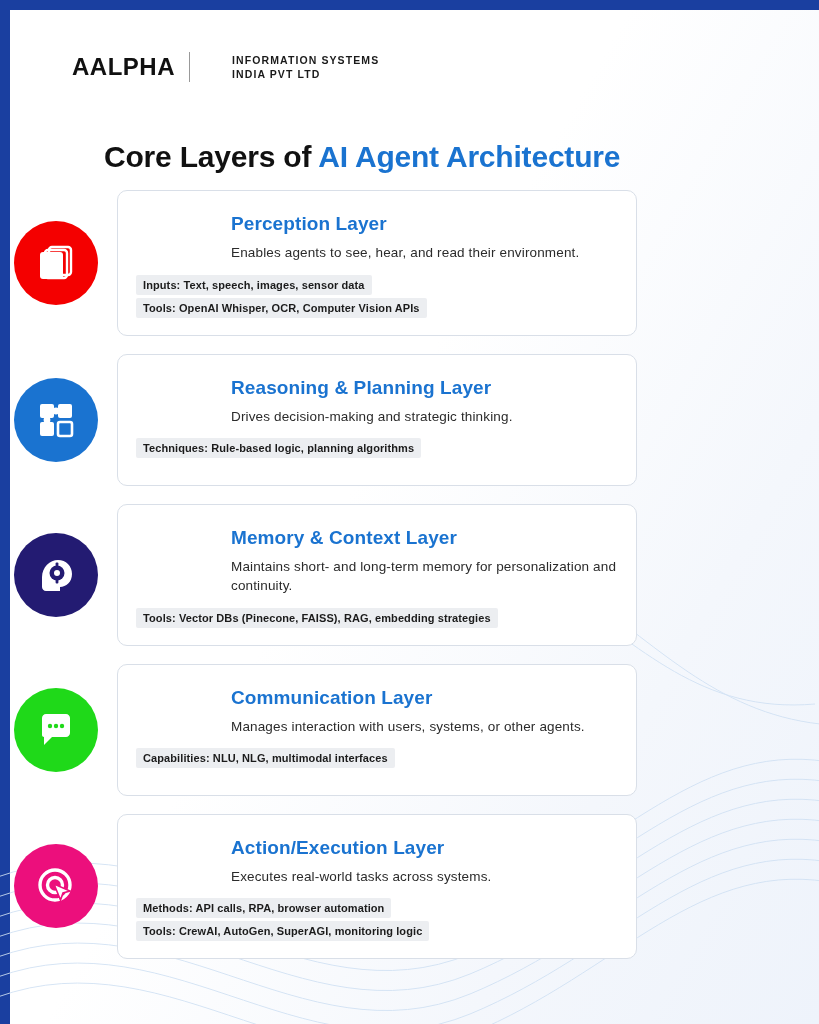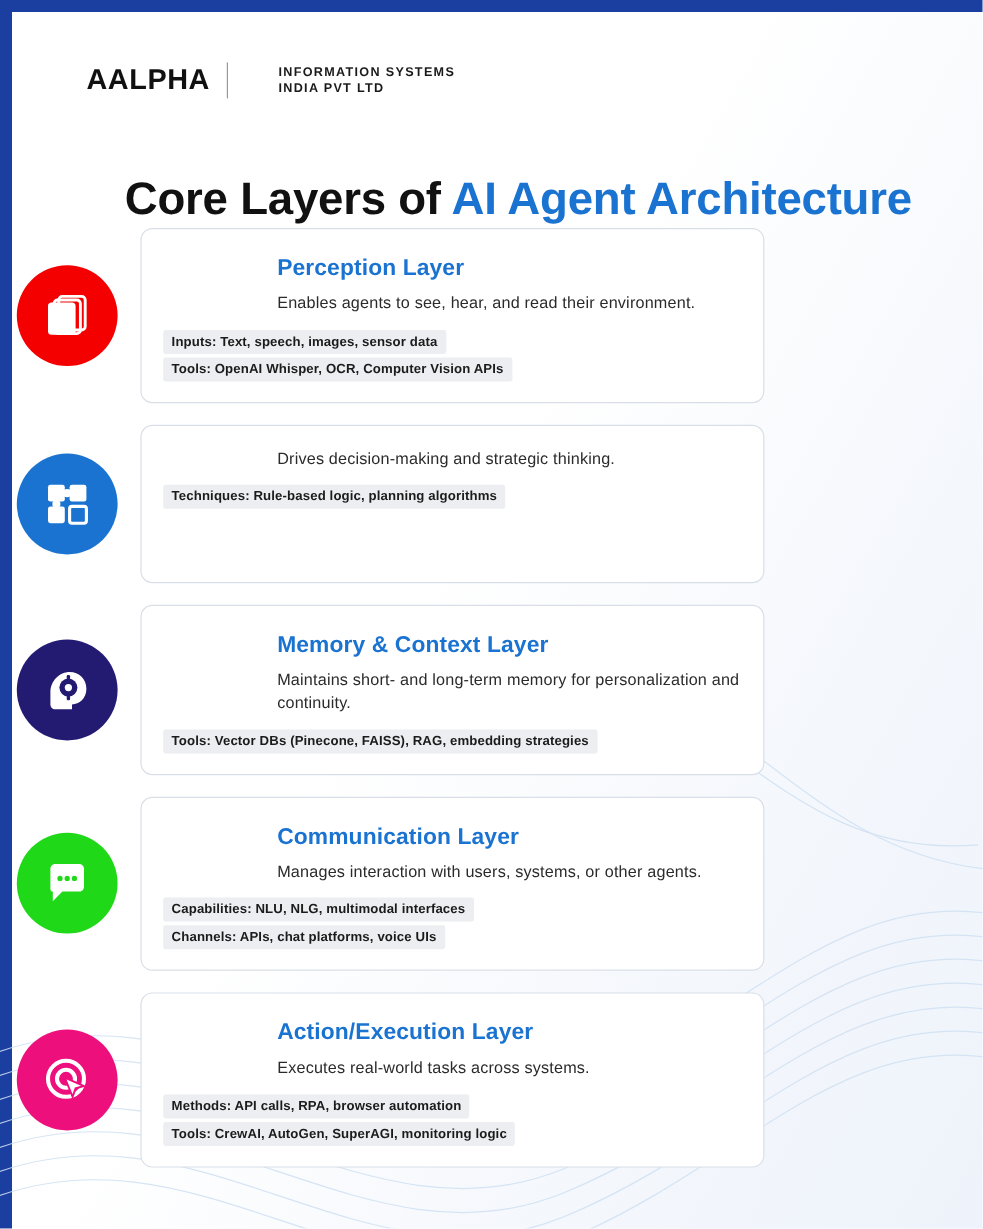--- a/index.html
+++ b/index.html
@@ -75,21 +75,21 @@
     line-height: 1.35;
     letter-spacing: 1.1px;
     color: #1a1a1a;
     margin-left: 28px;
   }
   
   .title {
     position: absolute;
     top: 120px;
     left: 104px;
-    font-size: 38px;
+    font-size: 30px;
     font-weight: bold;
     color: #111111;
     letter-spacing: -0.2px;
   }
   .title .accent { color: #1a73d0; }
 
   
   .cards {
     position: absolute;
     top: 190px;
@@ -201,20 +201,21 @@
         <div class="card-icon" style="background:#1a73d0;">
           <svg width="46" height="46" viewBox="0 0 46 46">
             <rect x="7" y="7" width="14" height="14" rx="2" fill="#ffffff"></rect>
             <circle cx="23" cy="14" r="3.4" fill="#ffffff"></circle>
             <rect x="25" y="7" width="14" height="14" rx="2" fill="#ffffff"></rect>
             <circle cx="14" cy="23" r="3.4" fill="#ffffff"></circle>
             <rect x="7" y="25" width="14" height="14" rx="2" fill="#ffffff"></rect>
             <rect x="25" y="25" width="14" height="14" rx="2" fill="none" stroke="#ffffff" stroke-width="2.6"></rect>
           </svg>
         </div>
+        <div class="card-title">Reasoning &amp; Planning Layer</div>
         <div class="card-desc">Drives decision-making and strategic thinking.</div>
         <div class="chips">
           <div class="chip-row"><span class="chip">Techniques: Rule-based logic, planning algorithms</span></div>
         </div>
       </div>
 
       <div class="card">
         <div class="card-icon" style="background:#231b72;">
           <svg width="48" height="48" viewBox="0 0 48 48">
             <path d="M10 36 L10 26 C10 16 18 9 26 9 C34 9 40 15 40 23 C40 31 34 36 28 36 L28 40 L14 40 C11.8 40 10 38.2 10 36 Z" fill="#ffffff"></path>
@@ -239,21 +240,20 @@
             <path d="M10 12 C10 9.8 11.8 8 14 8 L34 8 C36.2 8 38 9.8 38 12 L38 27 C38 29.2 36.2 31 34 31 L20 31 L12 39 L12 31 C10.9 31 10 30.1 10 29 Z" fill="#ffffff"></path>
             <circle cx="18" cy="20" r="2.2" fill="#1fd919"></circle>
             <circle cx="24" cy="20" r="2.2" fill="#1fd919"></circle>
             <circle cx="30" cy="20" r="2.2" fill="#1fd919"></circle>
           </svg>
         </div>
         <div class="card-title">Communication Layer</div>
         <div class="card-desc">Manages interaction with users, systems, or other agents.</div>
         <div class="chips">
           <div class="chip-row"><span class="chip">Capabilities: NLU, NLG, multimodal interfaces</span></div>
-          <div class="chip-row"><span class="chip">Channels: APIs, chat platforms, voice UIs</span></div>
         </div>
       </div>
 
       <div class="card">
         <div class="card-icon" style="background:#ec0f7c;">
           <svg width="48" height="48" viewBox="0 0 48 48">
             <circle cx="23" cy="23" r="15" fill="none" stroke="#ffffff" stroke-width="3.4"></circle>
             <circle cx="23" cy="23" r="7.5" fill="none" stroke="#ffffff" stroke-width="3.4"></circle>
             <path d="M22 22 L38 29 L31 31 L28.5 38 Z" fill="#ffffff" stroke="#ec0f7c" stroke-width="1.6"></path>
           </svg>

